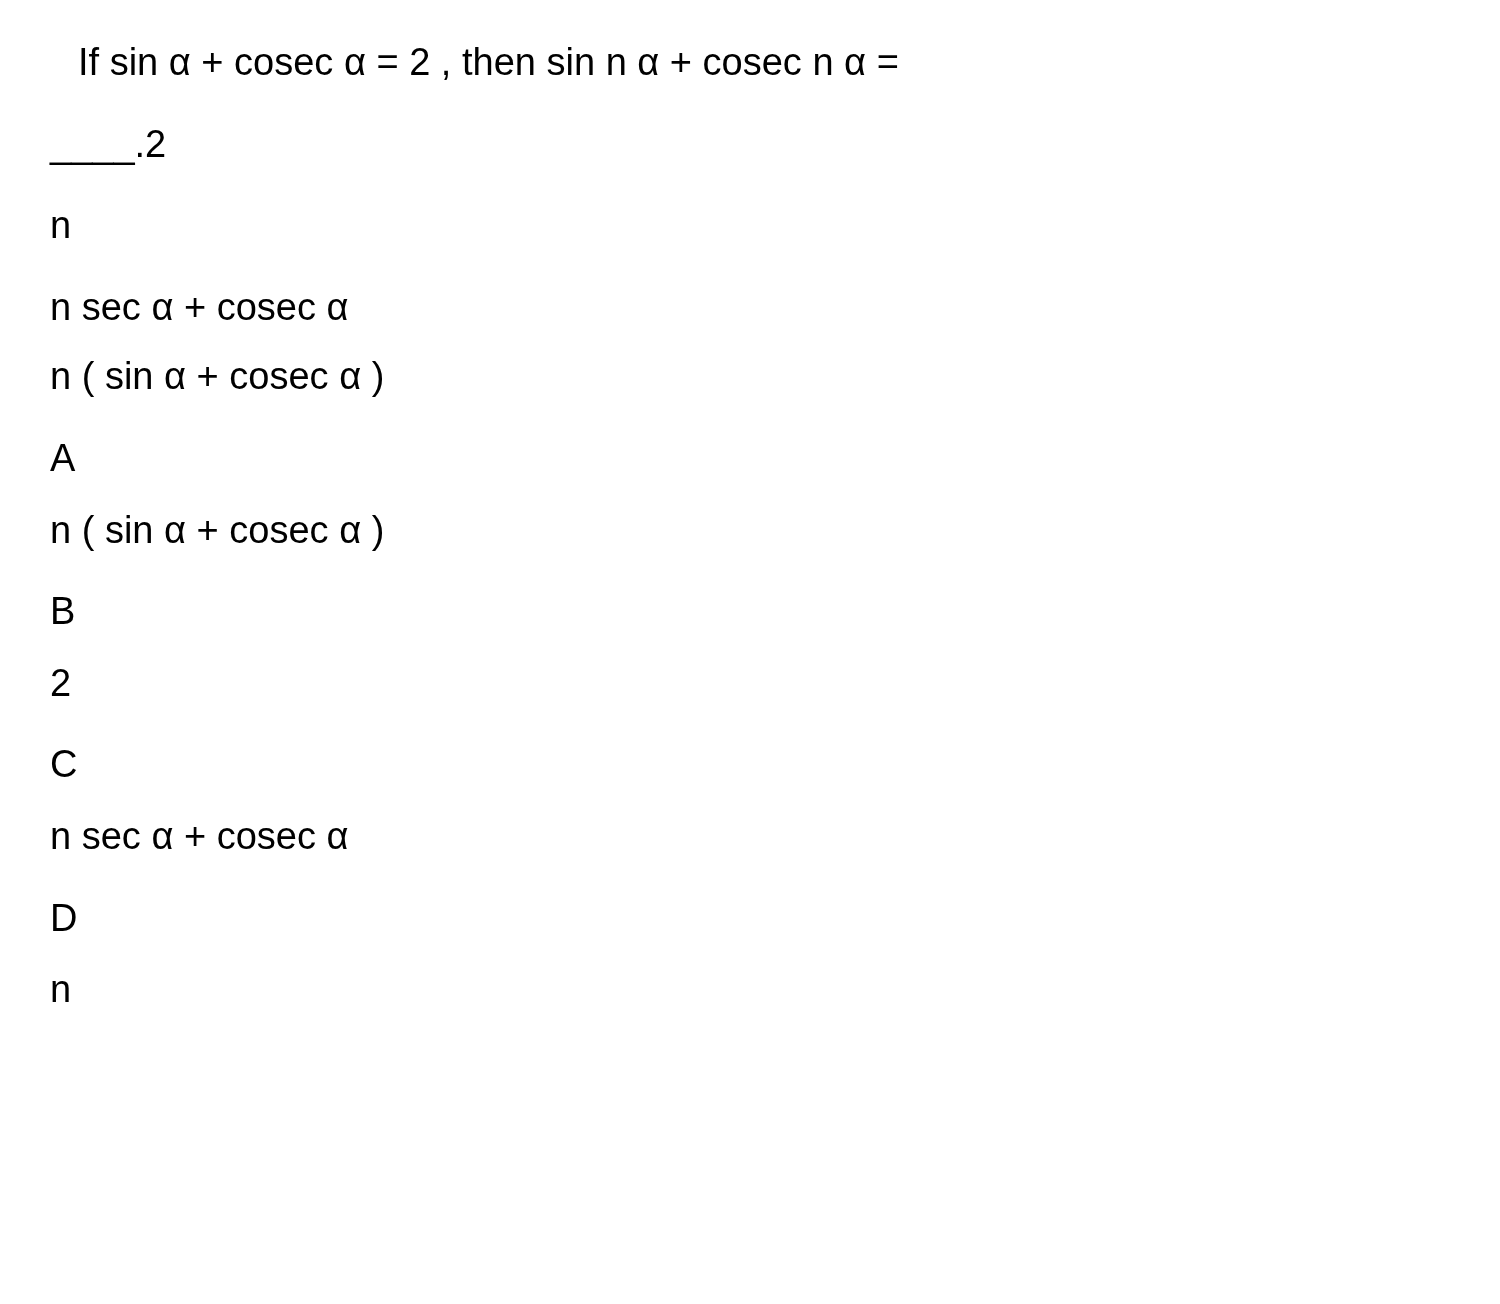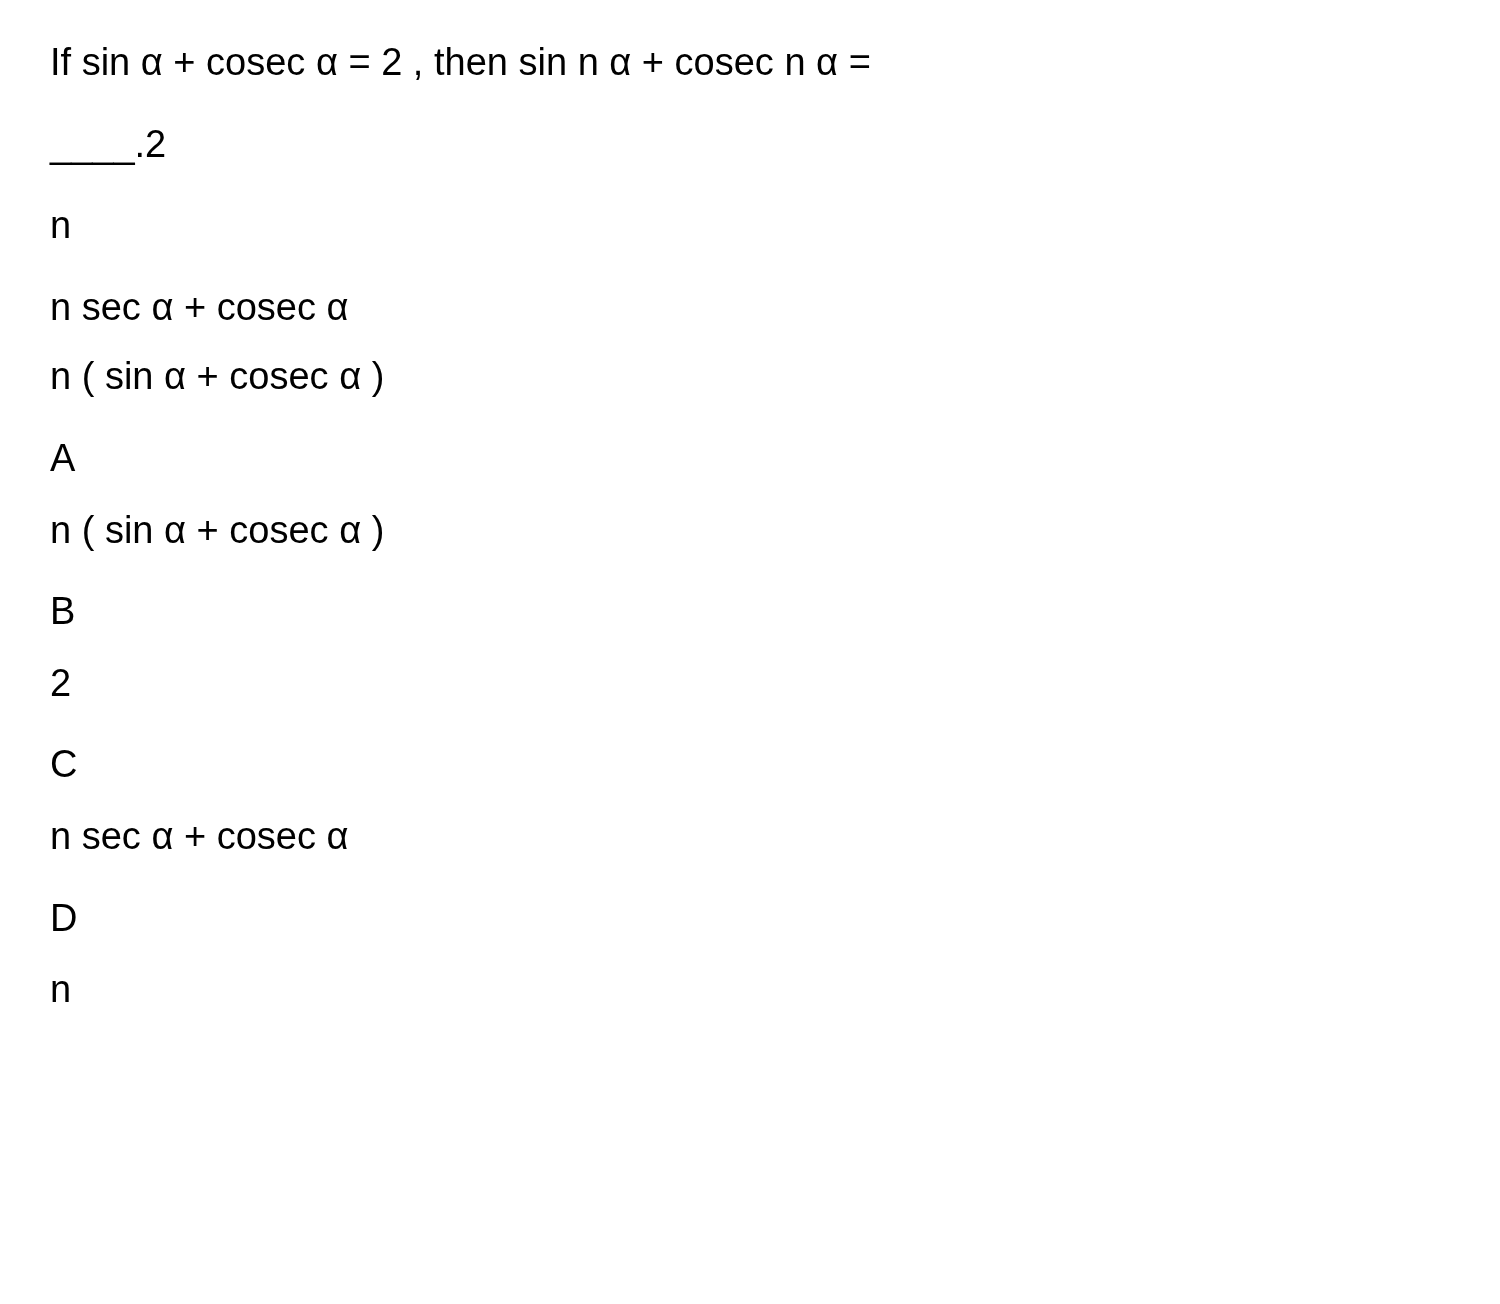--- a/index.html
+++ b/index.html
@@ -6,20 +6,21 @@
       margin: 0;
       padding: 40px 50px;
       font-family: 'Helvetica Neue', Helvetica, Arial, sans-serif;
       font-size: 38px;
       color: #000;
       background: #fff;
       line-height: 1.2;
     }
     .question-line {
       margin-bottom: 36px;
+      margin-left: 28px;
     }
     .line {
       margin-bottom: 36px;
     }
     .line-tight {
       margin-bottom: 24px;
     }
     .label {
       margin-bottom: 26px;
     }

